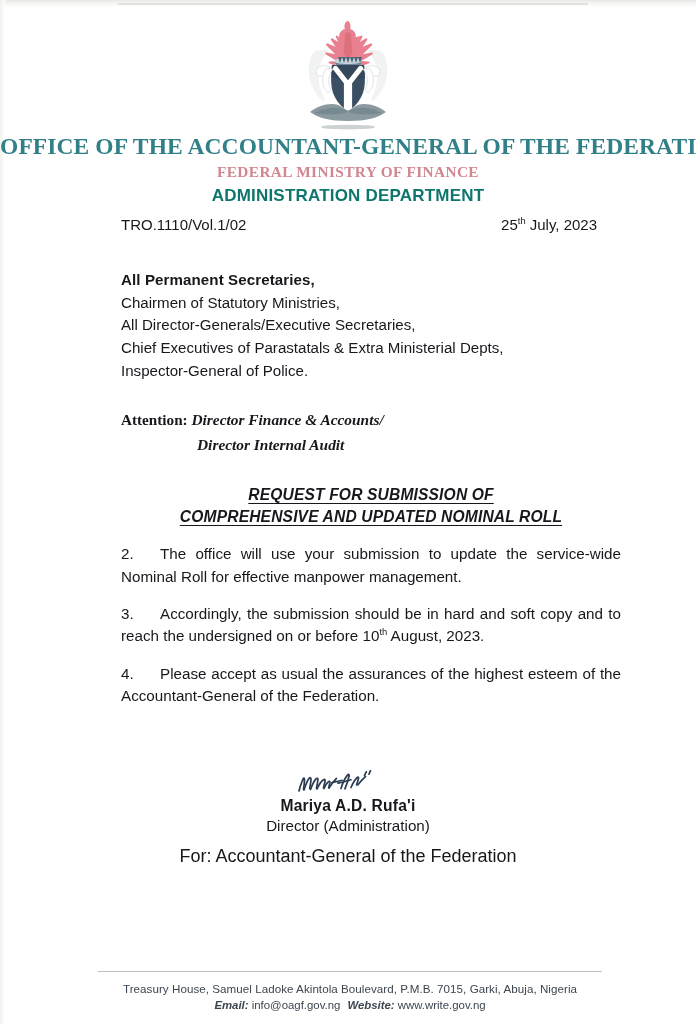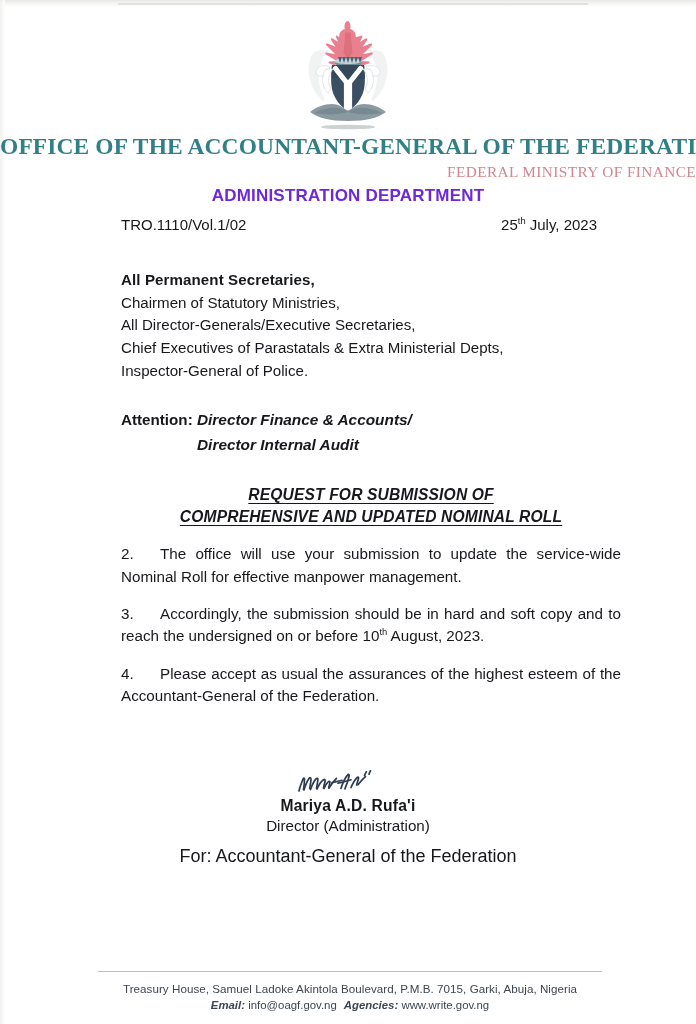--- a/index.html
+++ b/index.html
@@ -65,34 +65,33 @@
     font-family: "Liberation Serif", serif;
     font-weight: bold;
     font-size: 23.5px;
     letter-spacing: .1px;
     color: #318088;
     line-height: 1.08;
     white-space: nowrap;
   }
   #ministry-line {
     font-family: "Liberation Serif", serif;
-    font-weight: normal;
+    font-weight: bold;
     font-size: 15.3px;
     letter-spacing: .4px;
     color: #d2868f;
     margin-top: 4px;
     white-space: nowrap;
-    text-align: right;
   }
   #department-line {
     font-family: "Liberation Sans", sans-serif;
     font-weight: bold;
     font-size: 17px;
     letter-spacing: .2px;
-    color: #6d28d9;
+    color: #0f766e;
     margin-top: 5px;
     white-space: nowrap;
   }
 
   
   #body-block {
     position: absolute;
     top: 214px;
     left: 121px;
     width: 500px;
@@ -114,20 +113,21 @@
     margin-top: 33px;
     line-height: 1.52;
     font-size: 15.1px;
   }
   #addressees .strong { font-weight: bold; letter-spacing: .1px; }
 
   
   #attention-block {
     margin-top: 25px;
     line-height: 1.5;
+    font-family: Liberation Serif, serif;
   }
   #attention-block .att-label {
     font-weight: bold;
     font-size: 15.2px;
   }
   #attention-block .att-value {
     font-weight: bold;
     font-style: italic;
     font-size: 15.4px;
   }
@@ -331,16 +331,16 @@
       </svg>
     </div>
     <div id="signer-name">Mariya A.D. Rufa'i</div>
     <div id="signer-role">Director (Administration)</div>
     <div id="signer-for">For: Accountant-General of the Federation</div>
   </div>
 
   <div id="footer">
     <div id="footer-rule"></div>
     <div id="footer-address">Treasury House, Samuel Ladoke Akintola Boulevard, P.M.B. 7015, Garki, Abuja, Nigeria</div>
-    <div id="footer-contact"><span class="lbl">Email:</span> <span>info@oagf.gov.ng</span><span class="sep"></span><span class="lbl">Agencies:</span> <span>www.write.gov.ng</span></div>
+    <div id="footer-contact"><span class="lbl">Email:</span> <span>info@oagf.gov.ng</span><span class="sep"></span><span class="lbl">Website:</span> <span>www.write.gov.ng</span></div>
   </div>
 
 </div>
 
 </body></html>

